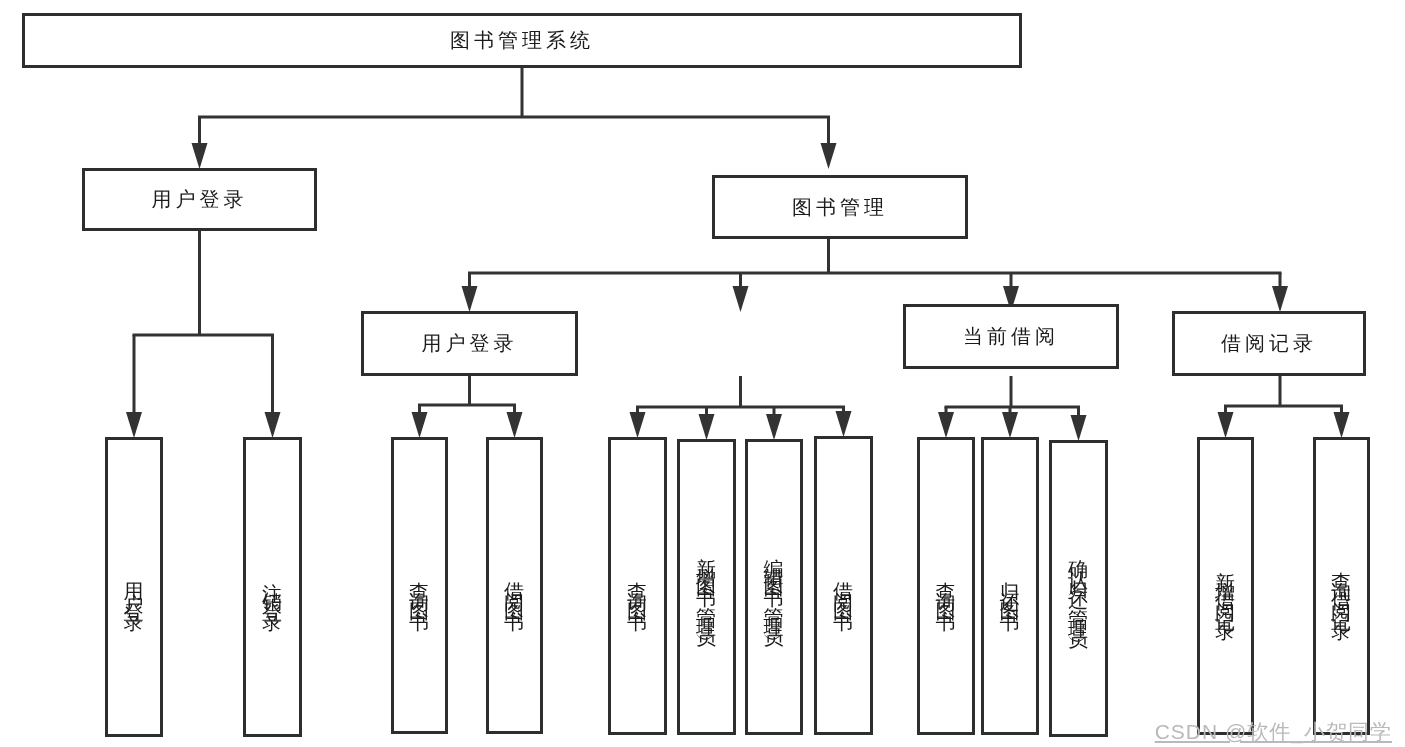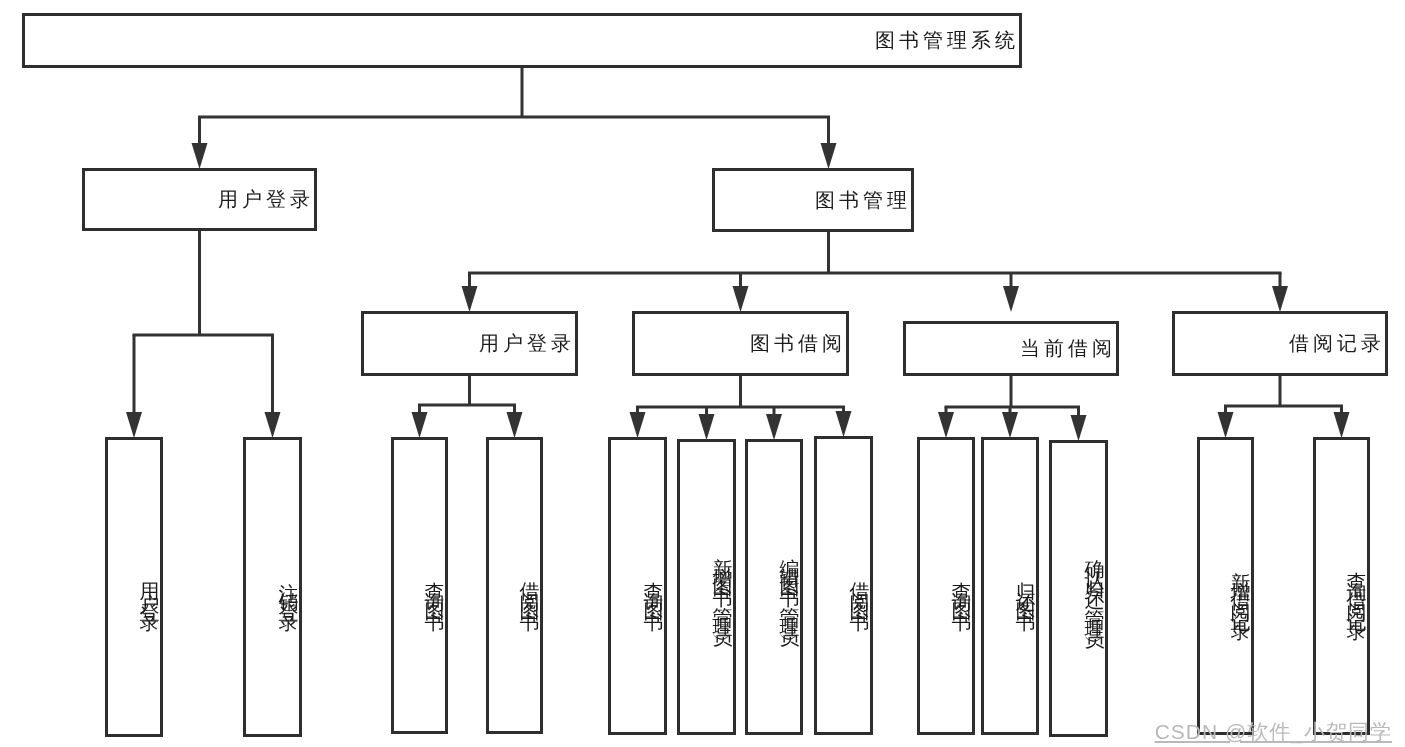--- a/index.html
+++ b/index.html
@@ -12,21 +12,21 @@
     overflow: hidden;
   }
   #connectors { position:absolute; left:0; top:0; }
   .box {
     position: absolute;
     box-sizing: border-box;
     background: var(--bg, #ffffff);
     border: 3px solid var(--border, #2e2e2e);
     display: flex;
     align-items: center;
-    justify-content: flex-end;
+    justify-content: center;
     color: var(--text, #1b1b1b);
   }
   .lvl span {
     font-size: 20px;
     letter-spacing: 4px;
     white-space: nowrap;
   }
   .leaf .vtext {
     writing-mode: vertical-rl;
     text-orientation: mixed;
@@ -108,37 +108,34 @@
     </svg>
 
   <div class="box lvl" id="n-root" style="left:22px;top:13px;width:1000px;height:55px">
     <span>图书管理系统</span>
   </div>
 
   <div class="box lvl" id="n-user-login" style="left:82px;top:168px;width:235px;height:63px">
     <span>用户登录</span>
   </div>
 
-  <div class="box lvl" id="n-book-mgmt" style="left:712px;top:168px;width:202px;height:64px">
+  <div class="box lvl" id="n-book-mgmt" style="left:712px;top:175px;width:256px;height:64px">
     <span>图书管理</span>
   </div>
 
   <div class="box lvl" id="n-new-book-rec" style="left:361px;top:311px;width:217px;height:65px">
     <span>用户登录</span>
   </div>
 
-  <div class="box lvl" id="n-book-borrow" style="left:632px;top:311px;width:217px;height:65px">
-    <span>图书借阅</span>
-  </div>
 
-  <div class="box lvl" id="n-current-borrow" style="left:903px;top:321px;width:216px;height:55px">
+  <div class="box lvl" id="n-current-borrow" style="left:903px;top:304px;width:216px;height:65px">
     <span>当前借阅</span>
   </div>
 
-  <div class="box lvl" id="n-borrow-records" style="left:1172px;top:311px;width:216px;height:65px">
+  <div class="box lvl" id="n-borrow-records" style="left:1172px;top:311px;width:194px;height:65px">
     <span>借阅记录</span>
   </div>
 
   <div class="box leaf" id="n-leaf-user-login" style="left:105px;top:437px;width:58px;height:300px">
     <span class="vtext">用户登录</span>
   </div>
 
   <div class="box leaf" id="n-leaf-logout" style="left:243px;top:437px;width:59px;height:300px">
     <span class="vtext">注销登录</span>
   </div>

